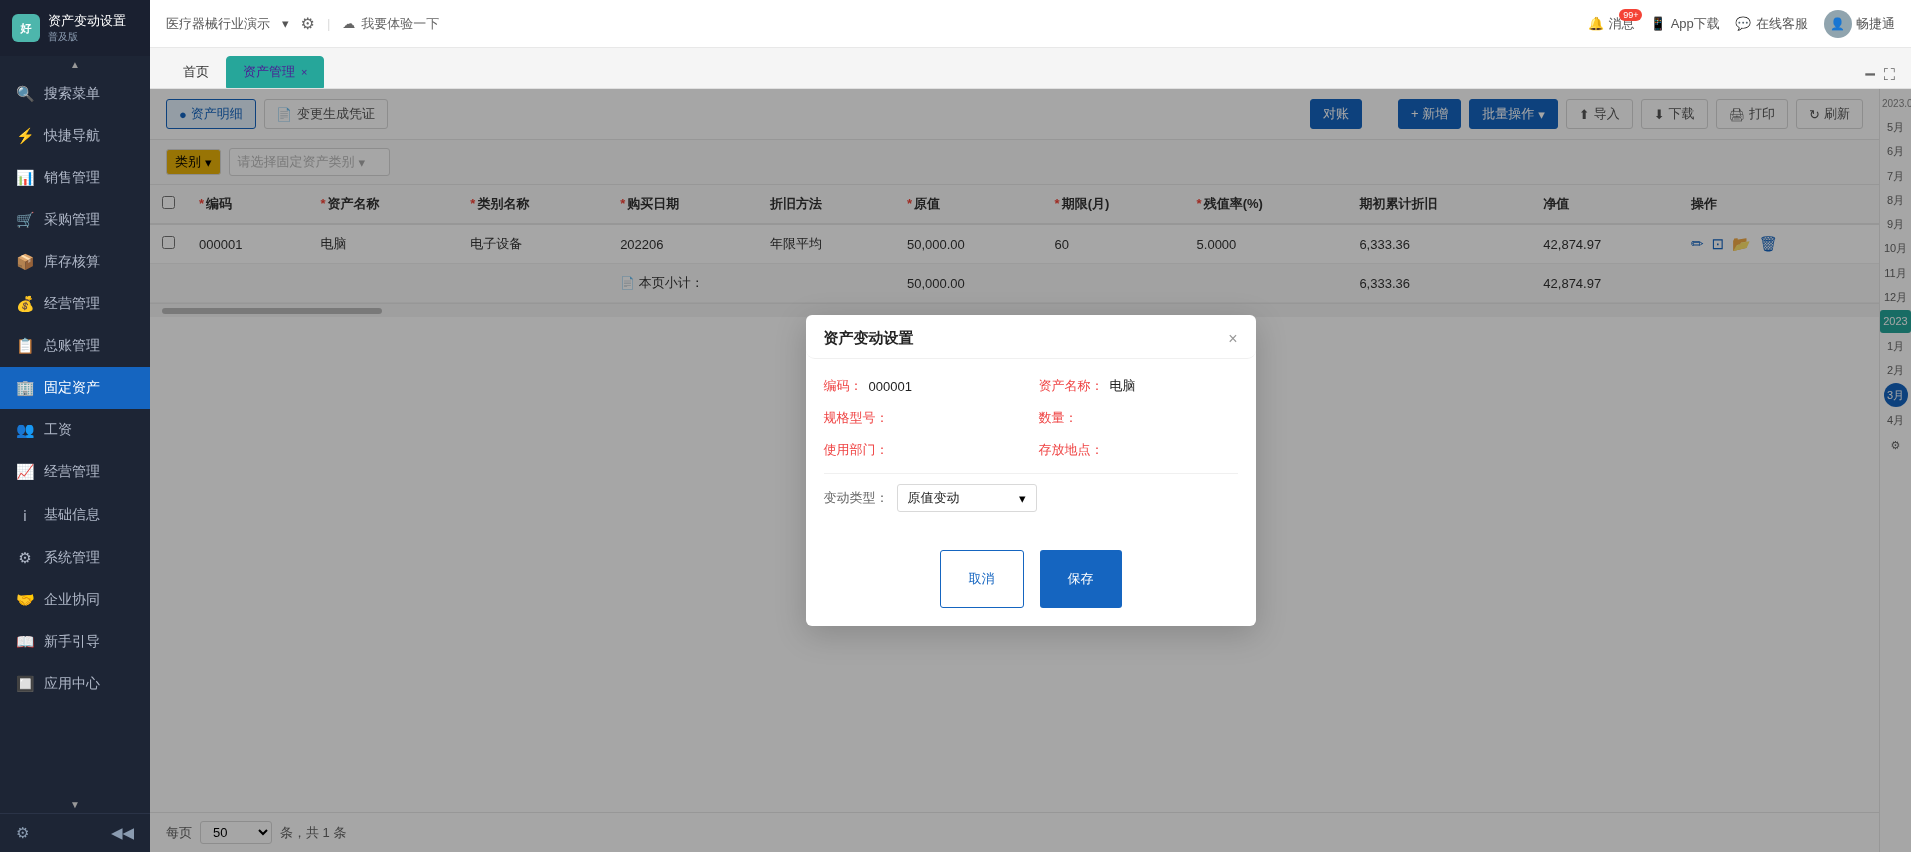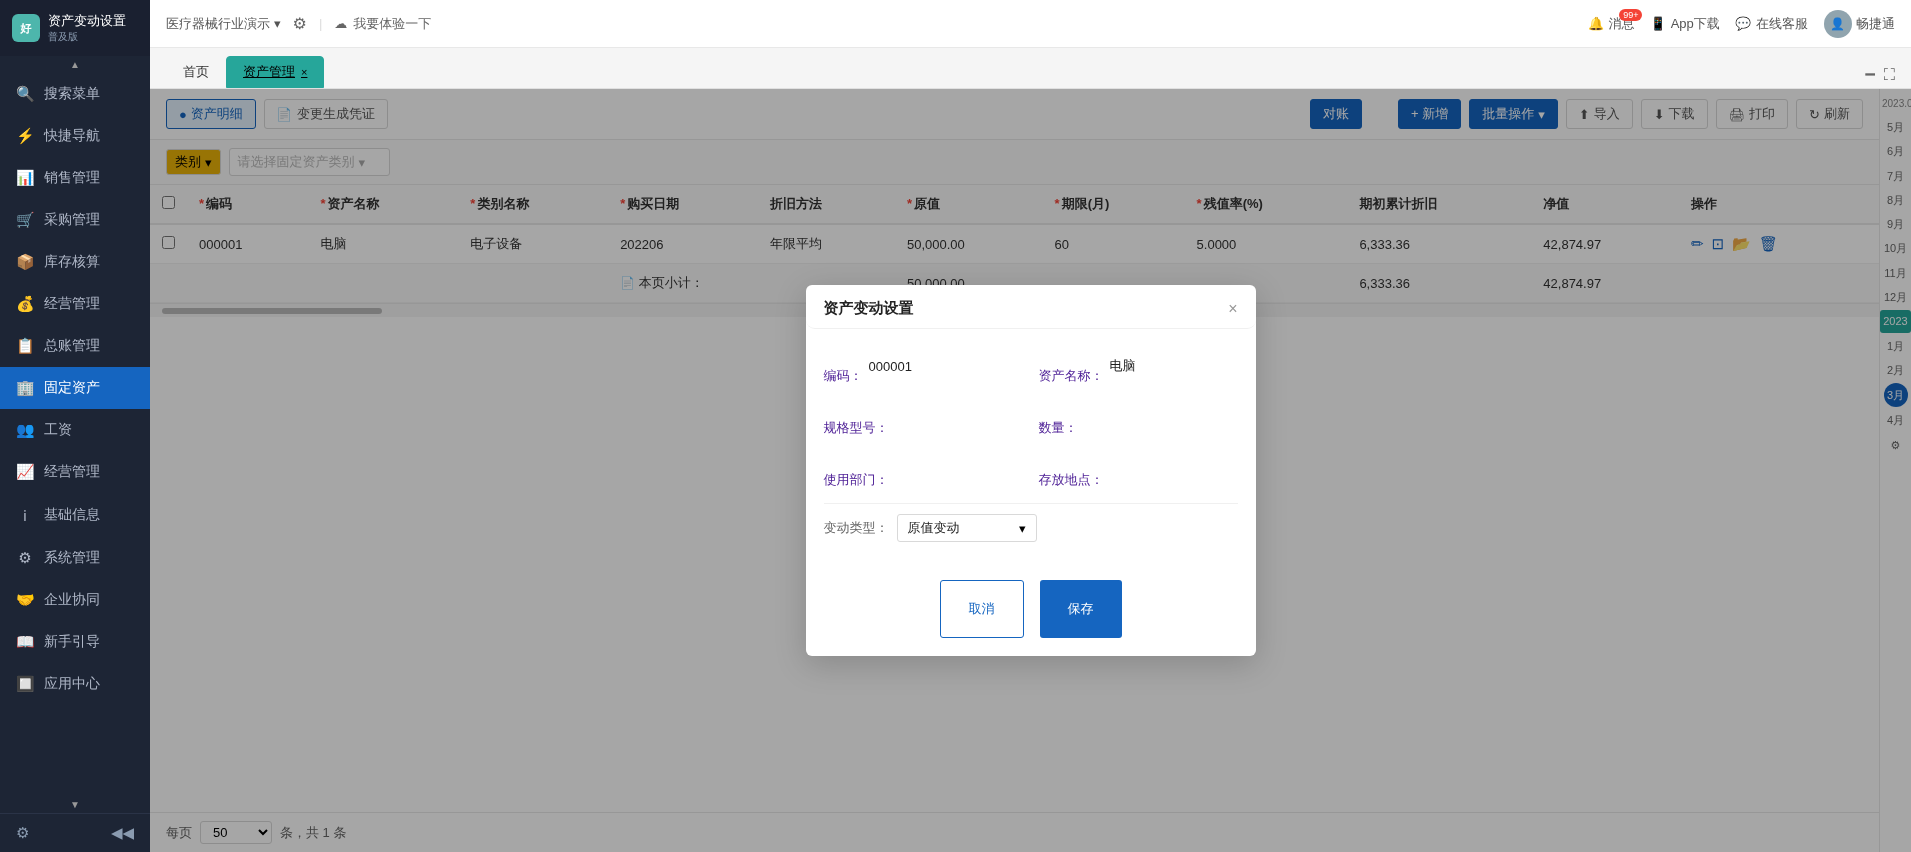--- a/index.html
+++ b/index.html
@@ -60,21 +60,21 @@
     
     .topbar {
       height: 48px;
       background: #fff;
       display: flex; align-items: center; justify-content: space-between;
       padding: 0 16px;
       border-bottom: 1px solid #e8e8e8;
       box-shadow: 0 1px 4px rgba(0,0,0,0.08);
     }
     .topbar-left { display: flex; align-items: center; gap: 12px; }
-    .topbar-dropdown { display: flex; align-items: center; gap: 4px; cursor: pointer; color: #555; }
+    .topbar-dropdown { display: flex; align-items: center; gap: 12px; cursor: pointer; color: #555; }
     .topbar-settings { color: #666; cursor: pointer; font-size: 16px; }
     .topbar-divider { color: #ddd; }
     .topbar-experience { display: flex; align-items: center; gap: 6px; color: #666; cursor: pointer; }
     .topbar-right { display: flex; align-items: center; gap: 16px; }
     .topbar-right-item { display: flex; align-items: center; gap: 4px; color: #555; cursor: pointer; position: relative; }
     .badge {
       position: absolute; top: -6px; right: -8px;
       background: #f44336; color: #fff; font-size: 9px;
       border-radius: 8px; padding: 1px 4px; min-width: 16px; text-align: center;
     }
@@ -93,23 +93,22 @@
       cursor: pointer;
       color: #555;
       border: 1px solid transparent;
       border-radius: 4px 4px 0 0;
       background: transparent;
       font-size: 13px;
       display: flex; align-items: center; gap: 6px;
     }
     .tab.active {
       background: #26a69a;
-      color: #000000;
+      color: #4c1d95;
       border-color: #26a69a;
-      text-decoration: underline;
     }
     .tab .tab-close { cursor: pointer; font-size: 11px; }
     .tab-home { color: #333; }
 
     
     .content-area {
       flex: 1; display: flex; overflow: hidden;
       background: #f0f2f5;
       position: relative;
     }
@@ -244,21 +243,21 @@
     .modal-close { cursor: pointer; color: #999; font-size: 16px; }
     .modal-body { padding: 18px 18px 10px; }
     .modal-row {
       display: flex; align-items: flex-start; gap: 16px;
       margin-bottom: 14px;
     }
     .modal-field {
       display: flex; align-items: center; gap: 6px;
       flex: 1;
     }
-    .modal-label { color: #4c1d95; white-space: nowrap; font-size: 13px; margin-top: 20px; }
+    .modal-label { color: #ef4444; white-space: nowrap; font-size: 13px; }
     .modal-value { color: #222; font-size: 13px; }
     .modal-divider { border: none; border-top: 1px solid #f0f0f0; margin: 10px 0; }
     .modal-input-row {
       display: flex; align-items: center; gap: 8px;
       margin-bottom: 14px;
     }
     .modal-input-label { color: #666; font-size: 13px; white-space: nowrap; min-width: 64px; }
     .modal-select-wrapper {
       display: flex; align-items: center; gap: 4px;
       border: 1px solid #d9d9d9; border-radius: 3px;

